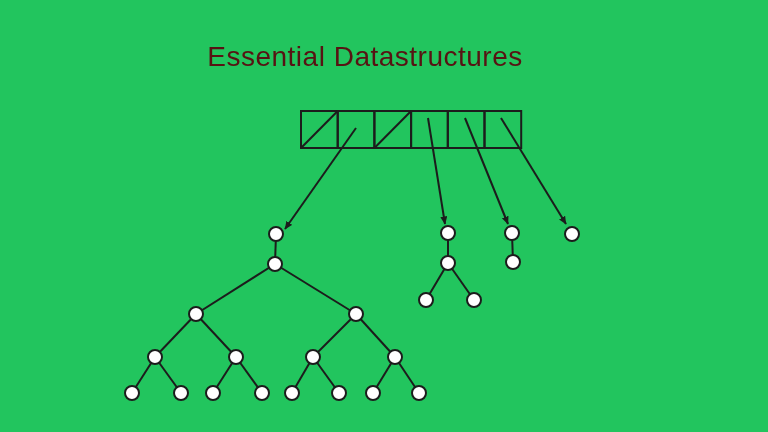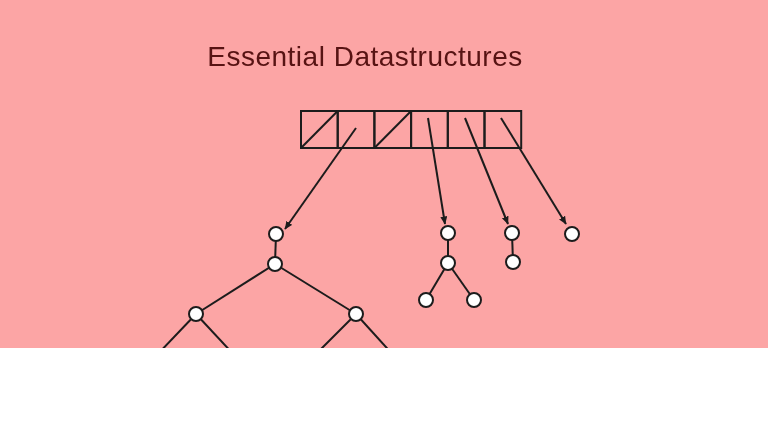--- a/index.html
+++ b/index.html
@@ -3,22 +3,22 @@
 <meta charset="utf-8">
 <style>
   html, body {
     margin: 0;
     padding: 0;
     background: #ffffff;
   }
   .slide {
     position: relative;
     width: 768px;
-    height: 348px;
-    background: #fca5a5;
+    height: 432px;
+    background: #22c55e;
     overflow: hidden;
     font-family: "Liberation Sans", sans-serif;
   }
   .slide-title {
     position: absolute;
     top: 40px;
     left: 0;
     width: 730px;
     margin: 0;
     text-align: center;

